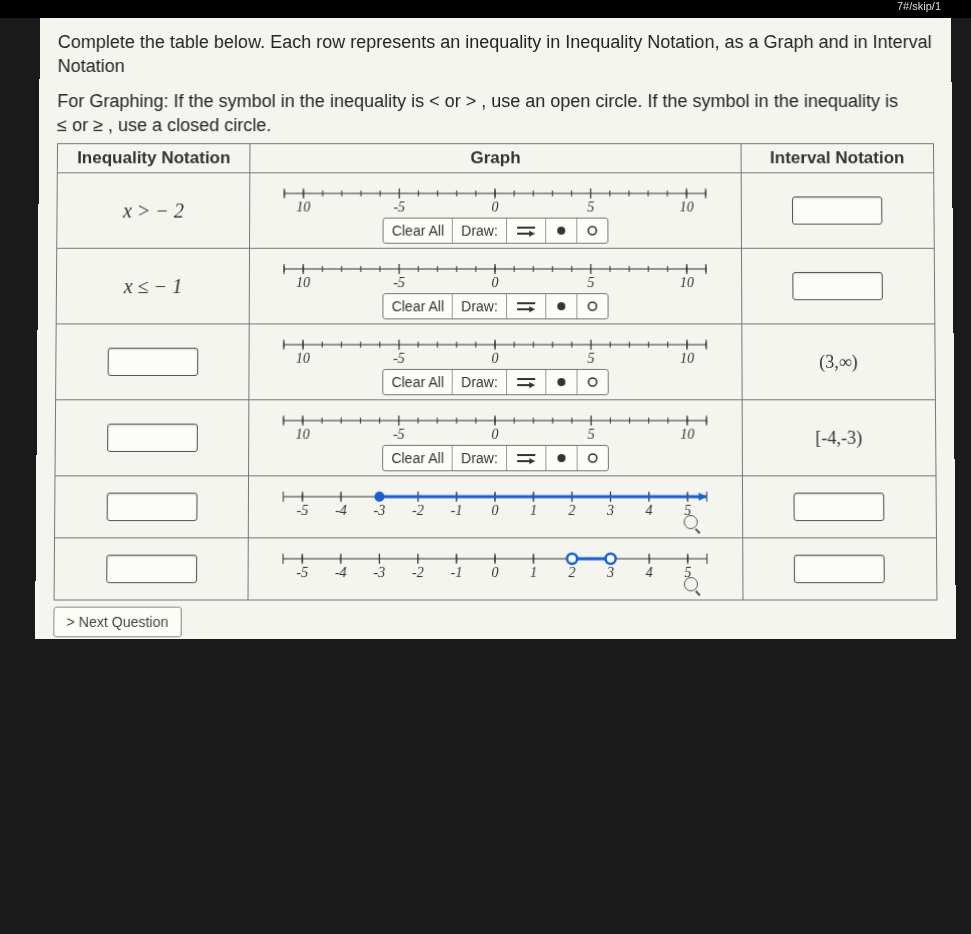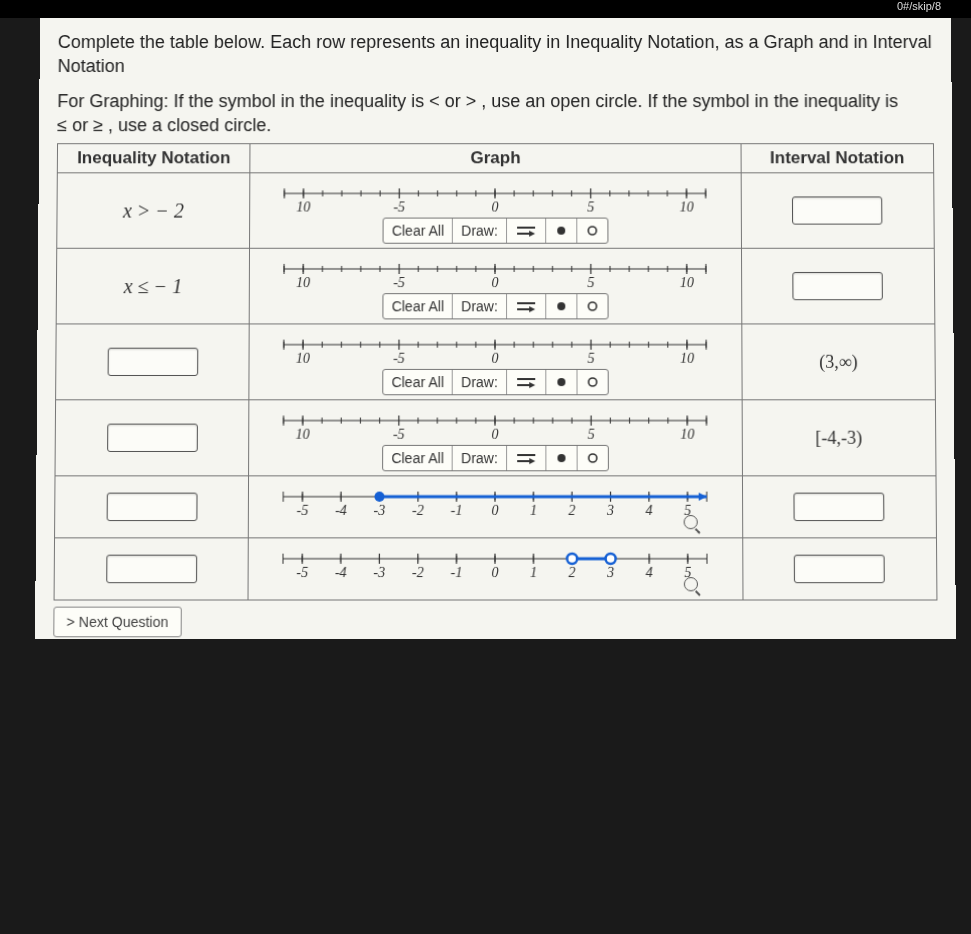--- a/index.html
+++ b/index.html
@@ -77,21 +77,21 @@
     background: #fdfdf8;
     font-size: 14px;
     color: #444;
     margin-top: 6px;
     cursor: pointer;
   }
 </style>
 </head>
 <body>
 
-<div class="url-bar">0#/skip/8</div>
+<div class="url-bar">7#/skip/1</div>
 
 <div class="page">
 
   <div class="instructions">Complete the table below. Each row represents an inequality in Inequality Notation, as a Graph and in Interval Notation</div>
 
   <div class="instructions2">
     <span>For Graphing: If the symbol in the inequality is </span>
     <span>&lt;&nbsp;or&nbsp;&gt;</span>
     <span> , use an open circle. If the symbol in the inequality is </span>
     <span>≤&nbsp;or&nbsp;≥</span>

